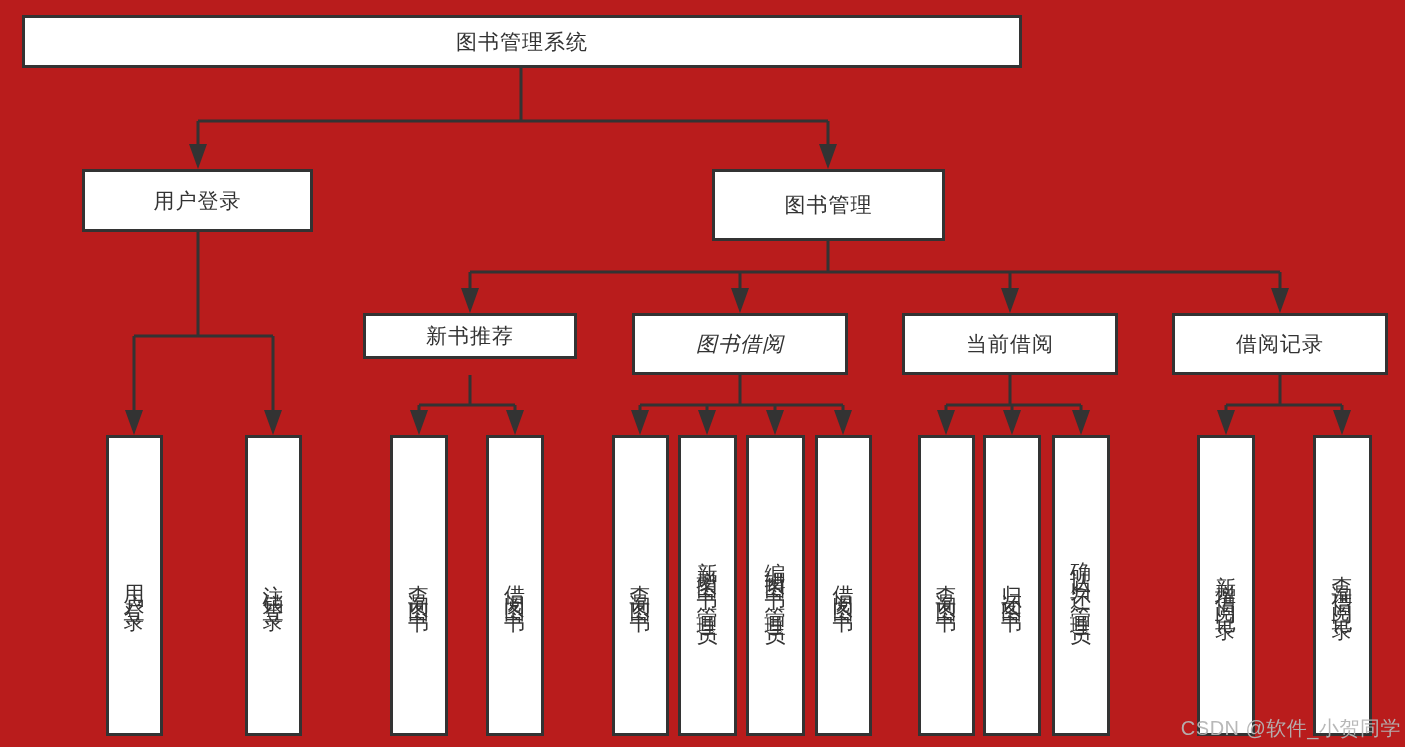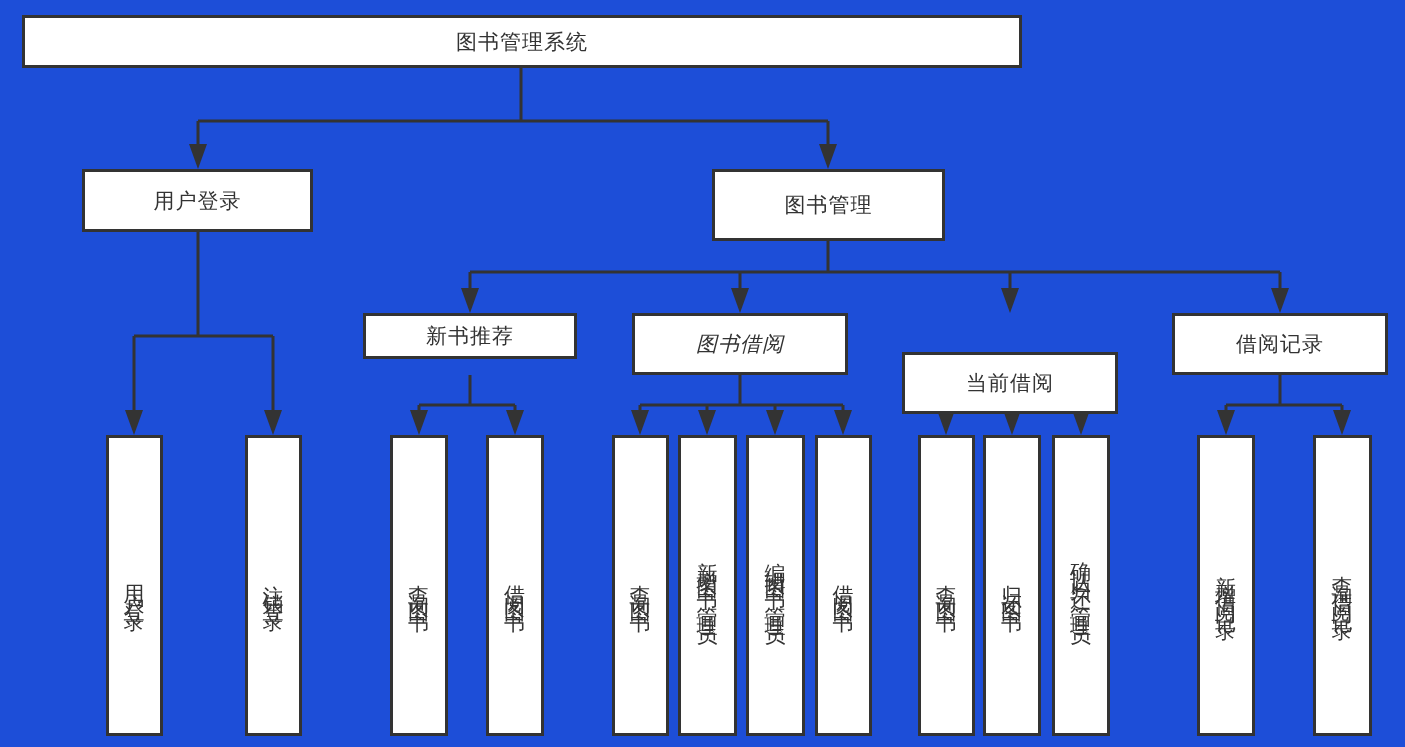--- a/index.html
+++ b/index.html
@@ -1,19 +1,19 @@
 <!DOCTYPE html>
 <html><head>
 <meta charset="utf-8">
 <style>
   html,body{margin:0;padding:0;background:#fff;}
   #stage{
     position:relative;
     width:1405px;height:747px;
-    background:#1d4ed8;
+    background:#b91c1c;
     overflow:hidden;
     font-family:"Liberation Sans","DejaVu Sans",sans-serif;
   }
   .node{
     position:absolute;
     box-sizing:border-box;
     border:3px solid #333333;
     background:#ffffff;
     display:flex;
     align-items:center;
@@ -106,21 +106,21 @@
   <div class="node" style="left:712px;top:169px;width:233px;height:72px;">
     <span>图书管理</span>
   </div>
 
   <div class="node" style="left:363px;top:313px;width:214px;height:46px;">
     <span>新书推荐</span>
   </div>
   <div class="node" style="left:632px;top:313px;width:216px;height:62px;font-style:italic;">
     <span>图书借阅</span>
   </div>
-  <div class="node" style="left:902px;top:313px;width:216px;height:62px;margin-top:39px;">
+  <div class="node" style="left:902px;top:313px;width:216px;height:62px;">
     <span>当前借阅</span>
   </div>
   <div class="node" style="left:1172px;top:313px;width:216px;height:62px;">
     <span>借阅记录</span>
   </div>
 
   <div class="leaf" style="left:106px;width:57px;">
     <span class="vtext">用户登录</span>
   </div>
   <div class="leaf" style="left:245px;width:57px;">
@@ -157,14 +157,15 @@
     <span class="vtext">确认归还（管理员）</span>
   </div>
 
   <div class="leaf" style="left:1197px;width:58px;">
     <span class="vtext">新增借阅记录</span>
   </div>
   <div class="leaf" style="left:1313px;width:59px;">
     <span class="vtext">查询借阅记录</span>
   </div>
 
+  <div class="watermark">CSDN @软件_小贺同学</div>
 
 </div>
 
 </body></html>

